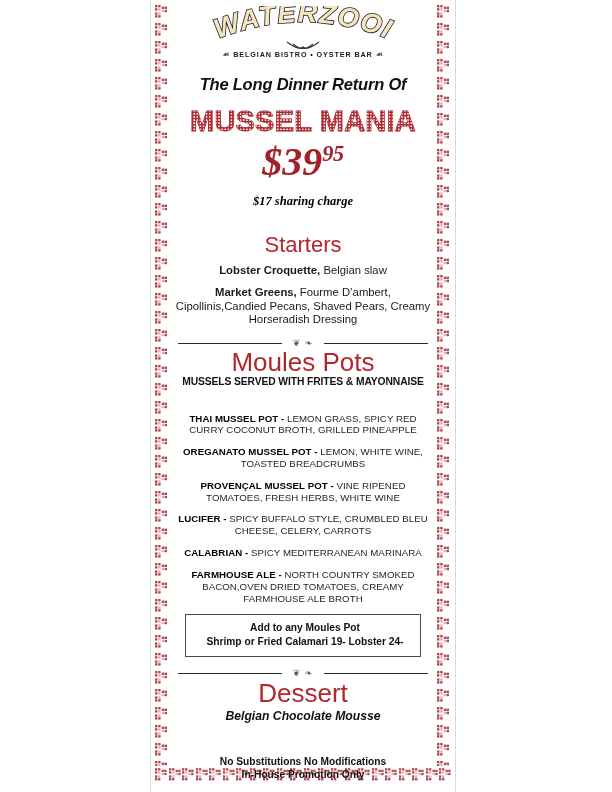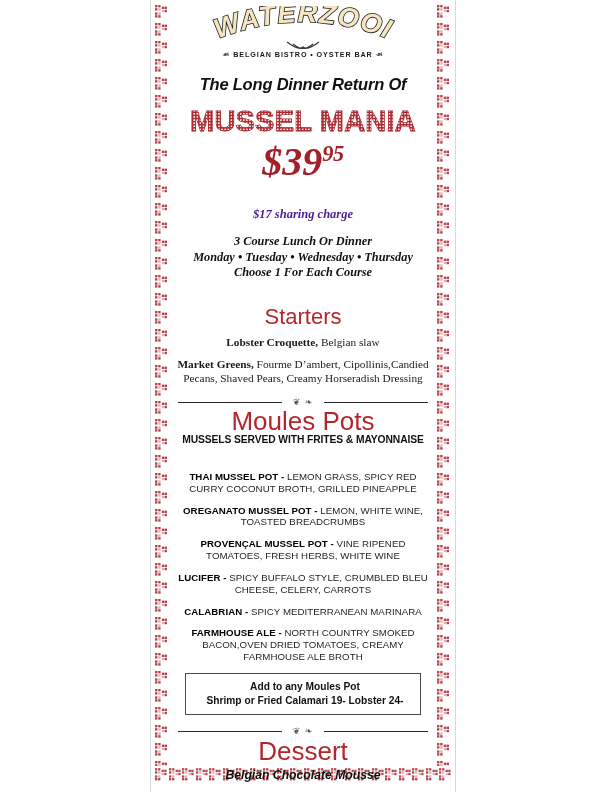--- a/index.html
+++ b/index.html
@@ -125,22 +125,22 @@
   #price sup {
     font-size: 0.56em;
     vertical-align: super;
     letter-spacing: -0.5px;
   }
   #sharing {
     font-family: "Liberation Serif", serif;
     font-style: italic;
     font-weight: bold;
     font-size: 12.5px;
-    color: #4c1d95;
-    margin-top: 25px;
+    color: #000000;
+    margin-top: 12px;
   }
   .serif-bold-italic {
     font-family: "Liberation Serif", serif;
     font-style: italic;
     font-weight: bold;
     font-size: 12.3px;
     color: #111111;
     line-height: 1.28;
   }
   #course-lines { margin-top: 12px; }
@@ -153,21 +153,21 @@
     letter-spacing: 0px;
     line-height: 1.05;
   }
   .section-title.big {
     font-size: 26px;
   }
   #starters-title { margin-top: 24px; }
 
   
   .starter {
-    font-family: Liberation Serif, serif;
+    font-family: Liberation Sans, sans-serif;
     font-size: 11.3px;
     color: #1a1a1a;
     line-height: 1.22;
     margin-top: 8px;
   }
   .starter b { font-weight: bold; }
 
   
   .rule {
     position: relative;
@@ -1961,25 +1961,20 @@
           <text id="mania-text" x="129" y="28" text-anchor="middle" font-family="Liberation Sans, sans-serif" font-size="29" font-weight="bold" letter-spacing="0.2" fill="url(#dots)" stroke="#9e2026" stroke-width="0.9" paint-order="stroke">MUSSEL MANIA</text>
         </svg>
       </div>
 
       <div id="price">
         <span>$39</span><sup>95</sup>
       </div>
 
       <div id="sharing">$17 sharing charge</div>
 
-      <div id="course-lines">
-        <div class="serif-bold-italic">3 Course Lunch Or Dinner</div>
-        <div class="serif-bold-italic">Monday • Tuesday • Wednesday • Thursday</div>
-        <div class="serif-bold-italic">Choose 1 For Each Course</div>
-      </div>
 
       <div class="section-title" id="starters-title">Starters</div>
 
       <div class="starter">
         <b>Lobster Croquette,</b><span> Belgian slaw</span>
       </div>
       <div class="starter">
         <b>Market Greens,</b><span> Fourme D’ambert, Cipollinis,Candied Pecans, Shaved Pears, Creamy Horseradish Dressing</span>
       </div>
 

